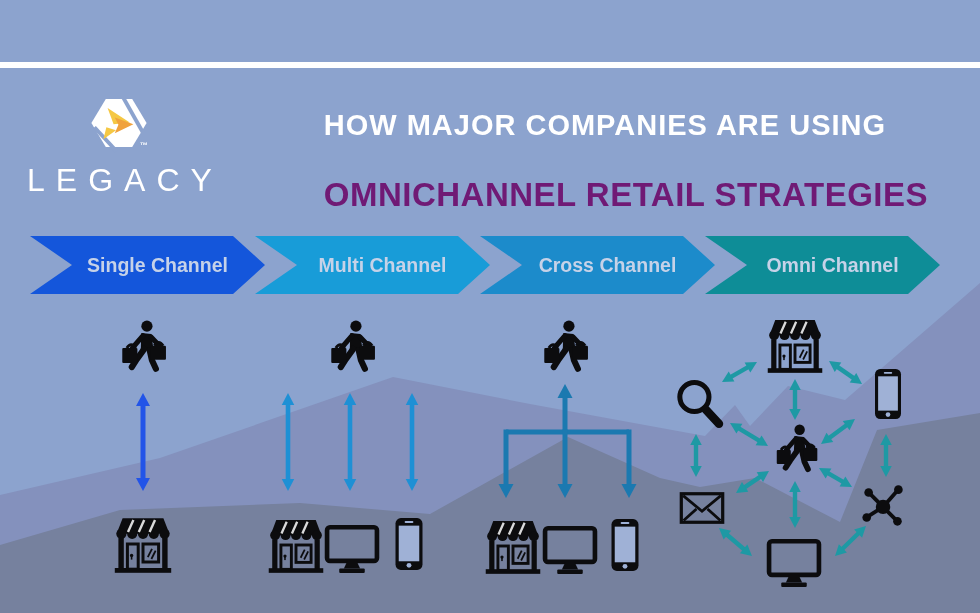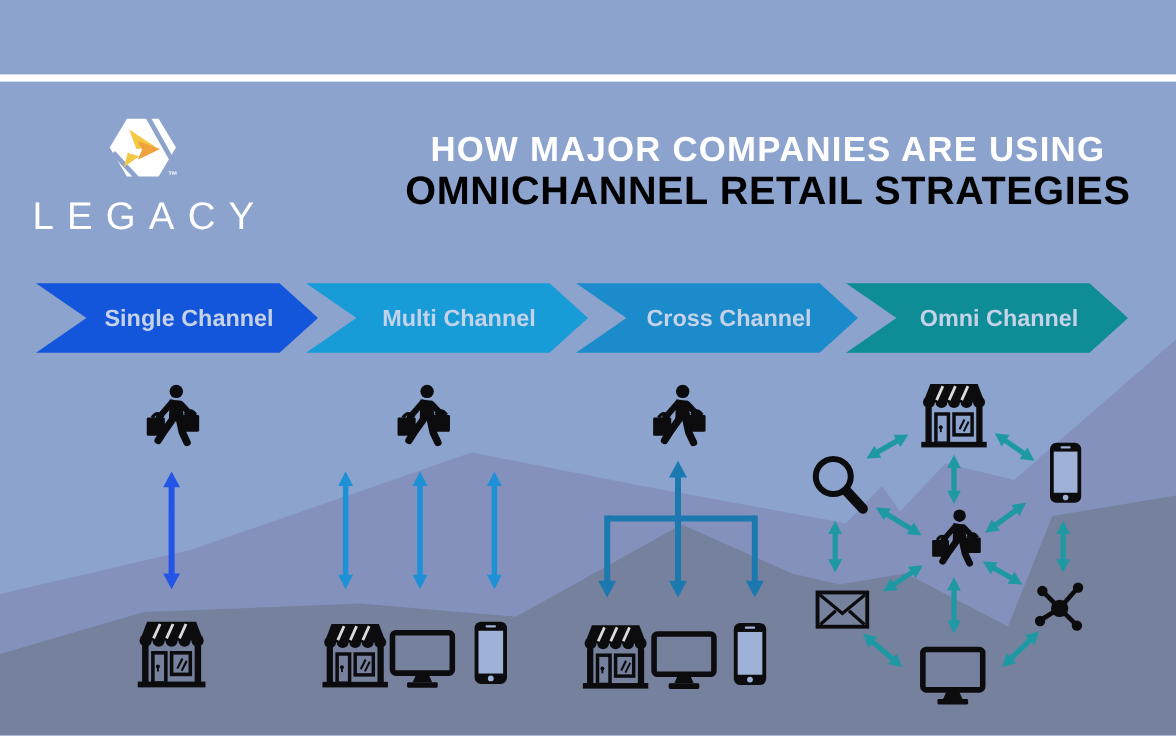--- a/index.html
+++ b/index.html
@@ -3,21 +3,21 @@
 <meta charset="utf-8">
 <style>
   html,body{margin:0;padding:0;}
   body{font-family:"Liberation Sans", sans-serif;}
   .stage{position:relative;width:980px;height:613px;overflow:hidden;background:#8CA3CE;}
   .stage svg.bg{position:absolute;left:0;top:0;width:980px;height:613px;}
   .divider{position:absolute;left:0;top:62px;width:980px;height:6px;background:#fff;}
   .logo{position:absolute;left:88px;top:93px;width:62px;height:60px;}
   .tm{position:absolute;left:140px;top:141px;font-size:8px;color:#fff;font-weight:bold;}
   .brandname{position:absolute;left:27px;top:162px;font-size:32px;font-weight:400;color:#fff;letter-spacing:11px;}
-  .titles{position:absolute;right:38px;top:110px;text-align:center;}
+  .titles{position:absolute;right:52px;top:110px;text-align:left;}
   .t1{font-size:29px;font-weight:800;color:#fff;letter-spacing:1px;line-height:1.1;}
   .t2{font-size:33px;font-weight:800;color:#F6CE45;letter-spacing:0.5px;line-height:1.06;}
   #diagram{position:absolute;left:0;top:0;width:980px;height:613px;}
   #diagram text{font-family:"Liberation Sans", sans-serif;}
 </style>
 </head>
 <body>
 
 <div class="stage" style="background: rgb(140, 163, 206);">
 
@@ -34,21 +34,21 @@
     <line x1="9" y1="57" x2="46" y2="97" stroke="#8CA3CE" stroke-width="6.5"></line>
     <polygon points="31,25 68,49 41,52" fill="#F5C844"></polygon>
     <polygon points="43,41 74,52 43,67 49,53" fill="#F0A23D"></polygon>
     <polygon points="29,57 45,62 24,77" fill="#F5C844"></polygon>
   </svg>
   <div class="tm" style="color: rgb(255, 255, 255);">™</div>
   <div class="brandname" style="color: rgb(255, 255, 255);">LEGACY</div>
 
   <div class="titles">
     <div class="t1" style="color: rgb(255, 255, 255);">HOW MAJOR COMPANIES ARE USING</div>
-    <div class="t2" style="color: #000000;">OMNICHANNEL RETAIL STRATEGIES</div>
+    <div class="t2" style="color: #701a75; margin-top: 36px;">OMNICHANNEL RETAIL STRATEGIES</div>
   </div>
 
   <svg id="diagram" viewBox="0 0 980 613">
     <defs>
       <symbol id="sym-shopper-icon" viewBox="0 0 100 100">
         <circle cx="57" cy="11" r="10" fill="currentColor"></circle>
         <path d="M47,23 L65,25 L69,55 L46,53 Z" fill="currentColor"></path>
         <path d="M50,28 L31,50" stroke="currentColor" stroke-width="9" stroke-linecap="round" fill="none"></path>
         <path d="M64,30 L80,47" stroke="currentColor" stroke-width="9" stroke-linecap="round" fill="none"></path>
         <path d="M52,52 L39,70 L30,84" stroke="currentColor" stroke-width="11" stroke-linecap="round" stroke-linejoin="round" fill="none"></path>

